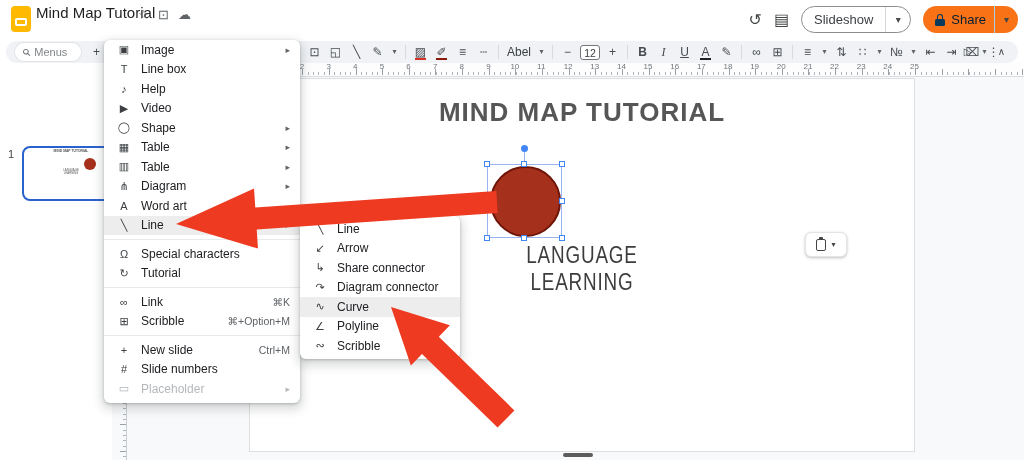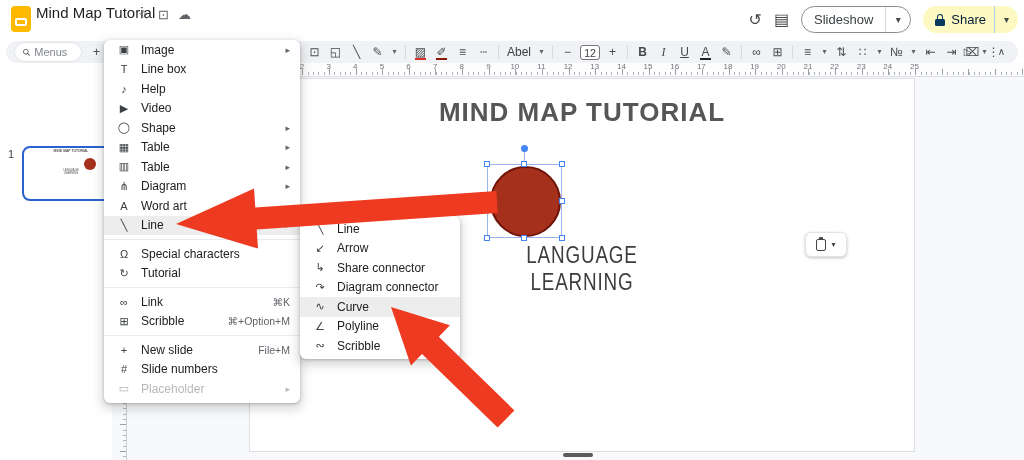--- a/index.html
+++ b/index.html
@@ -15,21 +15,21 @@
   .menubar { position:absolute; left:28px; top:20px; display:flex; gap:2px; font-size:13px; color:#1f1f1f; }
   .menubar span { padding:2px 7px; border-radius:4px; cursor:default; }
   .menubar span.active { background:#e2e4e7; }
   .titlebar-right { position:absolute; right:6px; top:6px; display:flex; align-items:center; gap:12px; }
   .tb-ic { font-size:16px; color:#444746; }
   .pill { display:flex; align-items:center; height:27px; border-radius:14px; font-size:13px; }
   .pill.slideshow { border:1px solid #8a8d90; background:#fff; color:#3c4043; }
   .pill.slideshow .lbl { padding:0 12px; }
   .pill .seg-div { width:1px; height:100%; background:#d5d7da; }
   .pill .arrow-seg { width:24px; text-align:center; color:#444746; font-size:10px; }
-  .pill.share { background:#fef9c3; color:#001d35; padding-left:12px; }
+  .pill.share { background:#f97316; color:#001d35; padding-left:12px; }
   .pill.share .lbl { padding:0 8px 0 6px; font-weight:500; }
   .lock { position:relative; width:10px; height:12px; }
   .lock .shackle { position:absolute; left:2px; top:0; width:6px; height:6px; border:1.5px solid #083a5e; border-bottom:none; border-radius:4px 4px 0 0; }
   .lock .bodyp { position:absolute; left:0; top:5px; width:10px; height:7px; background:#083a5e; border-radius:1.5px; }
   .pill.share .arrow-seg { border-left:1px solid #a6cfe8; height:100%; line-height:27px; }
 
   
   .toolbar { position:absolute; left:6px; top:41px; width:1012px; height:22px; background:#f0f2f5; border-radius:11px; z-index:5; }
   .menus-pill { position:absolute; left:9px; top:2px; height:18px; width:66px; background:#fff; border-radius:9px; display:flex; align-items:center; padding:0 8px; gap:4px; box-shadow:0 0 0 1px #e3e5e8; }
   .menus-pill .mag { display:inline-block; font-size:10px; color:#5f6368; transform:rotate(-45deg); }
@@ -306,21 +306,21 @@
   </div>
   <div class="mi">
     <span class="mi-ic">⊞</span>
     <span class="mi-lb">Scribble</span>
     <span class="mi-right">⌘+Option+M</span>
   </div>
   <div class="menu-sep"></div>
   <div class="mi">
     <span class="mi-ic">+</span>
     <span class="mi-lb">New slide</span>
-    <span class="mi-right">File+M</span>
+    <span class="mi-right">Ctrl+M</span>
   </div>
   <div class="mi">
     <span class="mi-ic">#</span>
     <span class="mi-lb">Slide numbers</span>
   </div>
   <div class="mi disabled">
     <span class="mi-ic">▭</span>
     <span class="mi-lb">Placeholder</span>
     <span class="mi-right sub">▸</span>
   </div>

